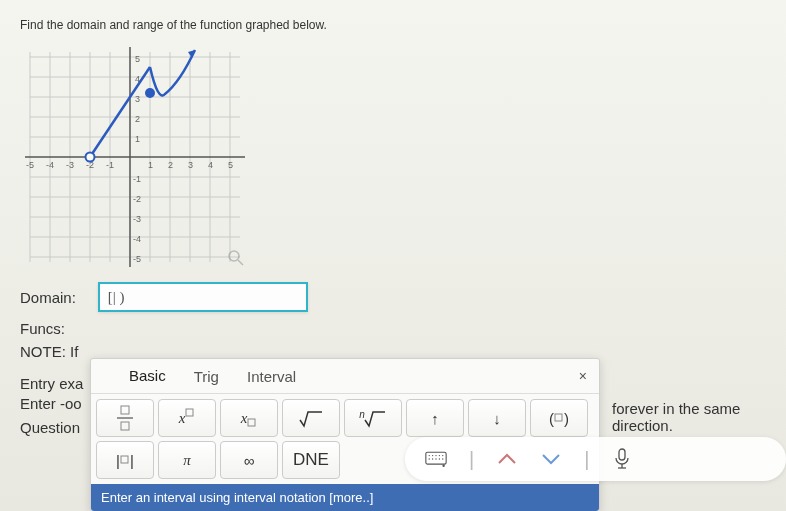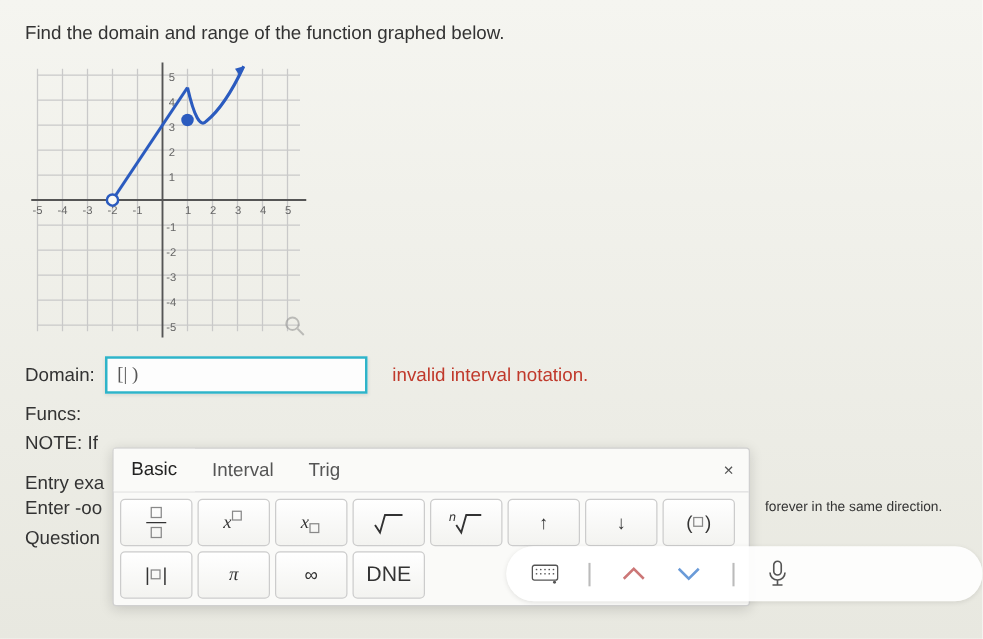--- a/index.html
+++ b/index.html
@@ -7,21 +7,21 @@
       font-family: Arial, sans-serif;
       background: linear-gradient(to bottom, #f5f5f0 0%, #e8e8e0 100%);
       width: 786px;
       height: 511px;
       overflow: hidden;
       position: relative;
       color: #333;
     }
     .question {
       padding: 18px 20px 10px 20px;
-      font-size: 15px;
+      font-size: 12px;
       font-weight: 500;
     }
     .graph-container {
       margin-left: 20px;
       width: 230px;
       height: 230px;
       position: relative;
     }
     .graph-container svg { display: block; }
     .magnifier {
@@ -31,21 +31,21 @@
       width: 18px;
       height: 18px;
       opacity: 0.5;
     }
     .answer-row {
       display: flex;
       align-items: center;
       margin: 10px 20px 6px 20px;
       font-size: 15px;
     }
-    .answer-row .label { margin-right: 8px; }
+    .answer-row .label { margin-right: 22px; }
     .domain-input {
       border: 2px solid #2fb4c9;
       background: #fdfdfd;
       padding: 4px 8px;
       width: 210px;
       height: 30px;
       font-size: 15px;
       font-family: serif;
       color: #555;
       box-shadow: 0 1px 3px rgba(0,0,0,0.1);
@@ -72,20 +72,21 @@
       background: #fafaf8;
       border: 1px solid #d0d0d0;
       border-radius: 3px;
       box-shadow: 0 2px 10px rgba(0,0,0,0.15);
       z-index: 10;
     }
     .palette-header {
       display: flex;
       align-items: center;
       font-size: 15px;
+      padding-left: 24px;
     }
     .palette-tab {
       padding: 8px 14px;
       color: #555;
       cursor: pointer;
     }
     .palette-tab.active {
       color: #222;
       font-weight: 500;
       border-bottom: 1px solid #fafaf8;
@@ -126,21 +127,21 @@
       background: #3f6db3;
       color: white;
       font-size: 13px;
       padding: 6px 10px;
       border-radius: 0 0 3px 3px;
     }
     .trail-text {
       position: absolute;
       left: 612px;
       top: 400px;
-      font-size: 11px;
+      font-size: 15px;
       color: #333;
     }
 
     
     .bottom-bar {
       position: absolute;
       left: 405px;
       right: 0;
       bottom: 30px;
       height: 44px;
@@ -227,21 +228,20 @@
     <svg width="18" height="18" viewBox="0 0 18 18">
         <circle cx="7" cy="7" r="5" fill="none" stroke="#888" stroke-width="1.5"></circle>
         <line x1="11" y1="11" x2="16" y2="16" stroke="#888" stroke-width="1.5"></line>
       </svg>
   </div>
 </div>
 
 <div class="answer-row">
   <span class="label">Domain:</span>
   <input class="domain-input" value="[| )" style="">
-  <span class="error-msg">invalid interval notation.</span>
 </div>
 
 <div class="range-row">
   <span>Funcs:</span>
 </div>
 <div class="note-row">
   <span>NOTE: If</span>
 </div>
 <div class="entry-row">
   <div>Entry exa</div>
@@ -249,22 +249,22 @@
 </div>
 <div class="question-row">
   <span>Question</span>
 </div>
 
 <div class="trail-text">forever in the same direction.</div>
 
 <div class="palette">
   <div class="palette-header">
     <div class="palette-tab active">Basic</div>
+    <div class="palette-tab">Trig</div>
     <div class="palette-tab">Interval</div>
-    <div class="palette-tab">Trig</div>
     <div class="palette-close">×</div>
   </div>
   <div class="palette-body">
     <div class="pal-btn">
       <svg width="20" height="28">
           <rect x="6" y="2" width="8" height="8" fill="none" stroke="#888"></rect>
           <line x1="2" y1="14" x2="18" y2="14" stroke="#333"></line>
           <rect x="6" y="18" width="8" height="8" fill="none" stroke="#888"></rect>
         </svg>
     </div>
@@ -301,20 +301,21 @@
     </div>
     <div class="pal-btn upright">
       |<svg width="10" height="10">
           <rect x="1" y="1" width="7" height="7" fill="none" stroke="#888"></rect>
         </svg>|
     </div>
     <div class="pal-btn">π</div>
     <div class="pal-btn upright">∞</div>
     <div class="pal-btn upright" style="font-size:17px">DNE</div>
   </div>
+  <div class="palette-hint">Enter an interval using interval notation [more..]</div>
 </div>
 
 <div class="bottom-bar">
   <div class="bar-icon">
     <svg width="26" height="18" viewBox="0 0 26 18">
         <rect x="1" y="1" width="24" height="14" rx="2" fill="none" stroke="#555" stroke-width="1.3"></rect>
         <circle cx="5" cy="5" r="0.8" fill="#555"></circle>
         <circle cx="9" cy="5" r="0.8" fill="#555"></circle>
         <circle cx="13" cy="5" r="0.8" fill="#555"></circle>
         <circle cx="17" cy="5" r="0.8" fill="#555"></circle>

